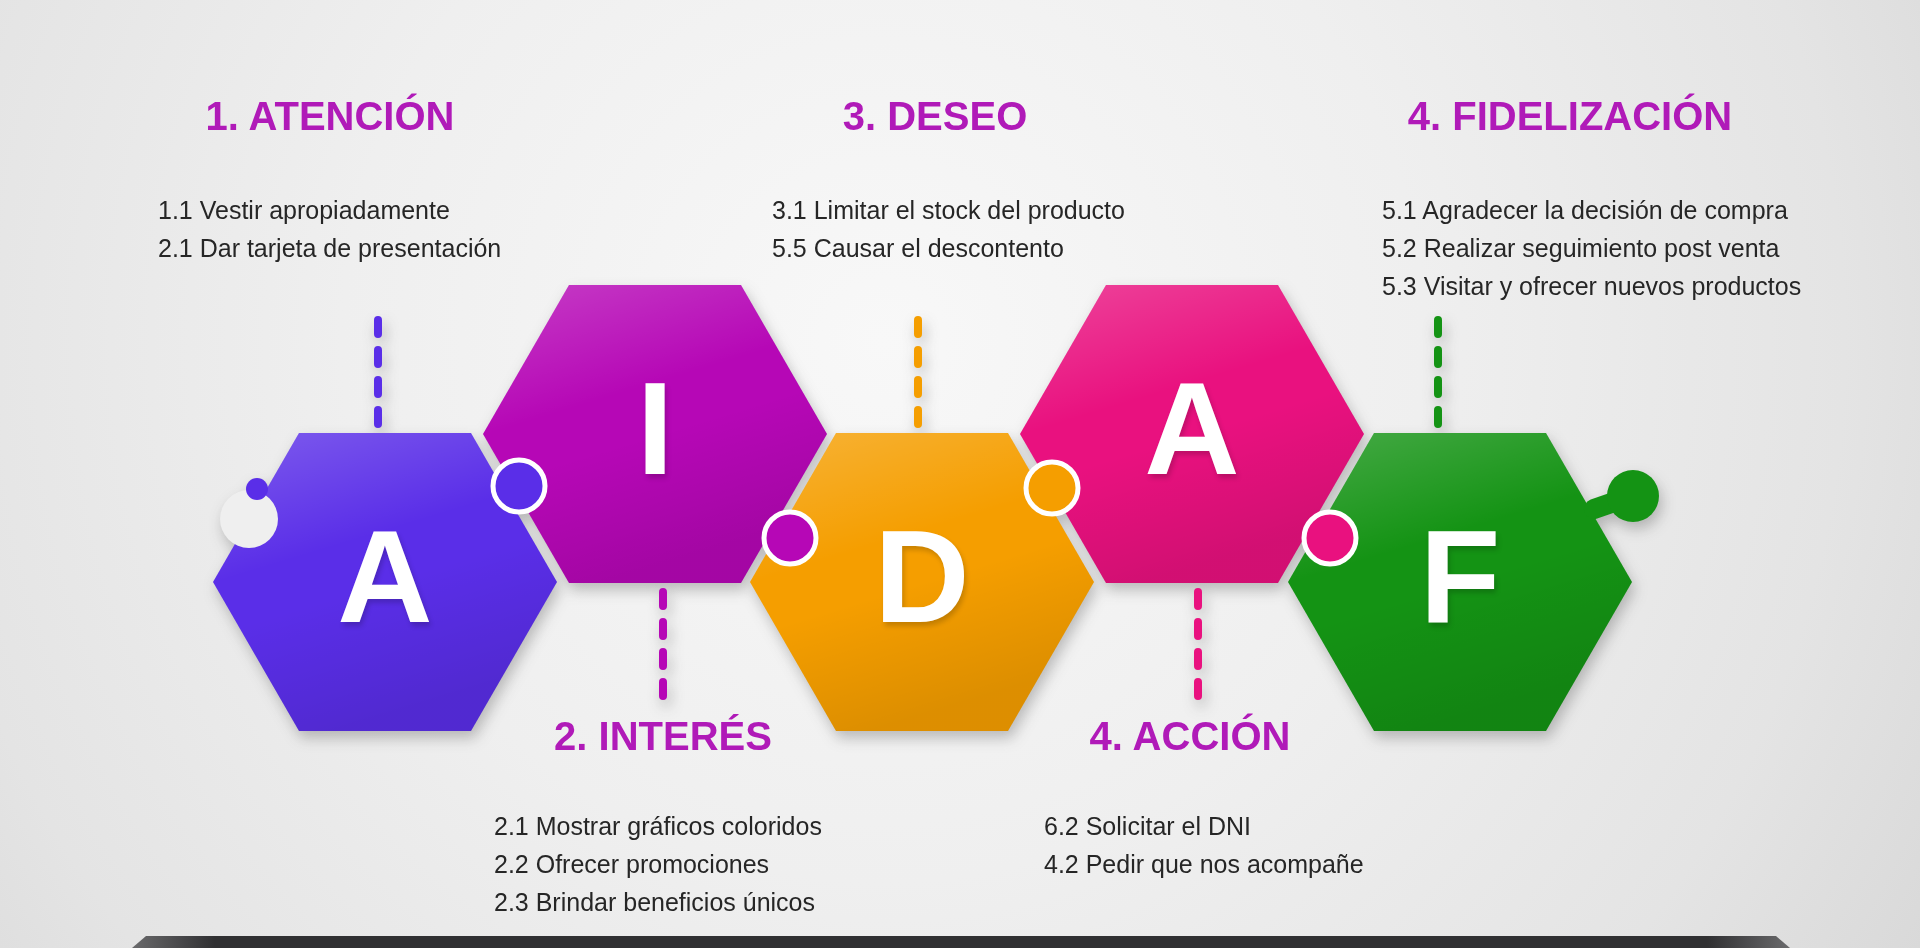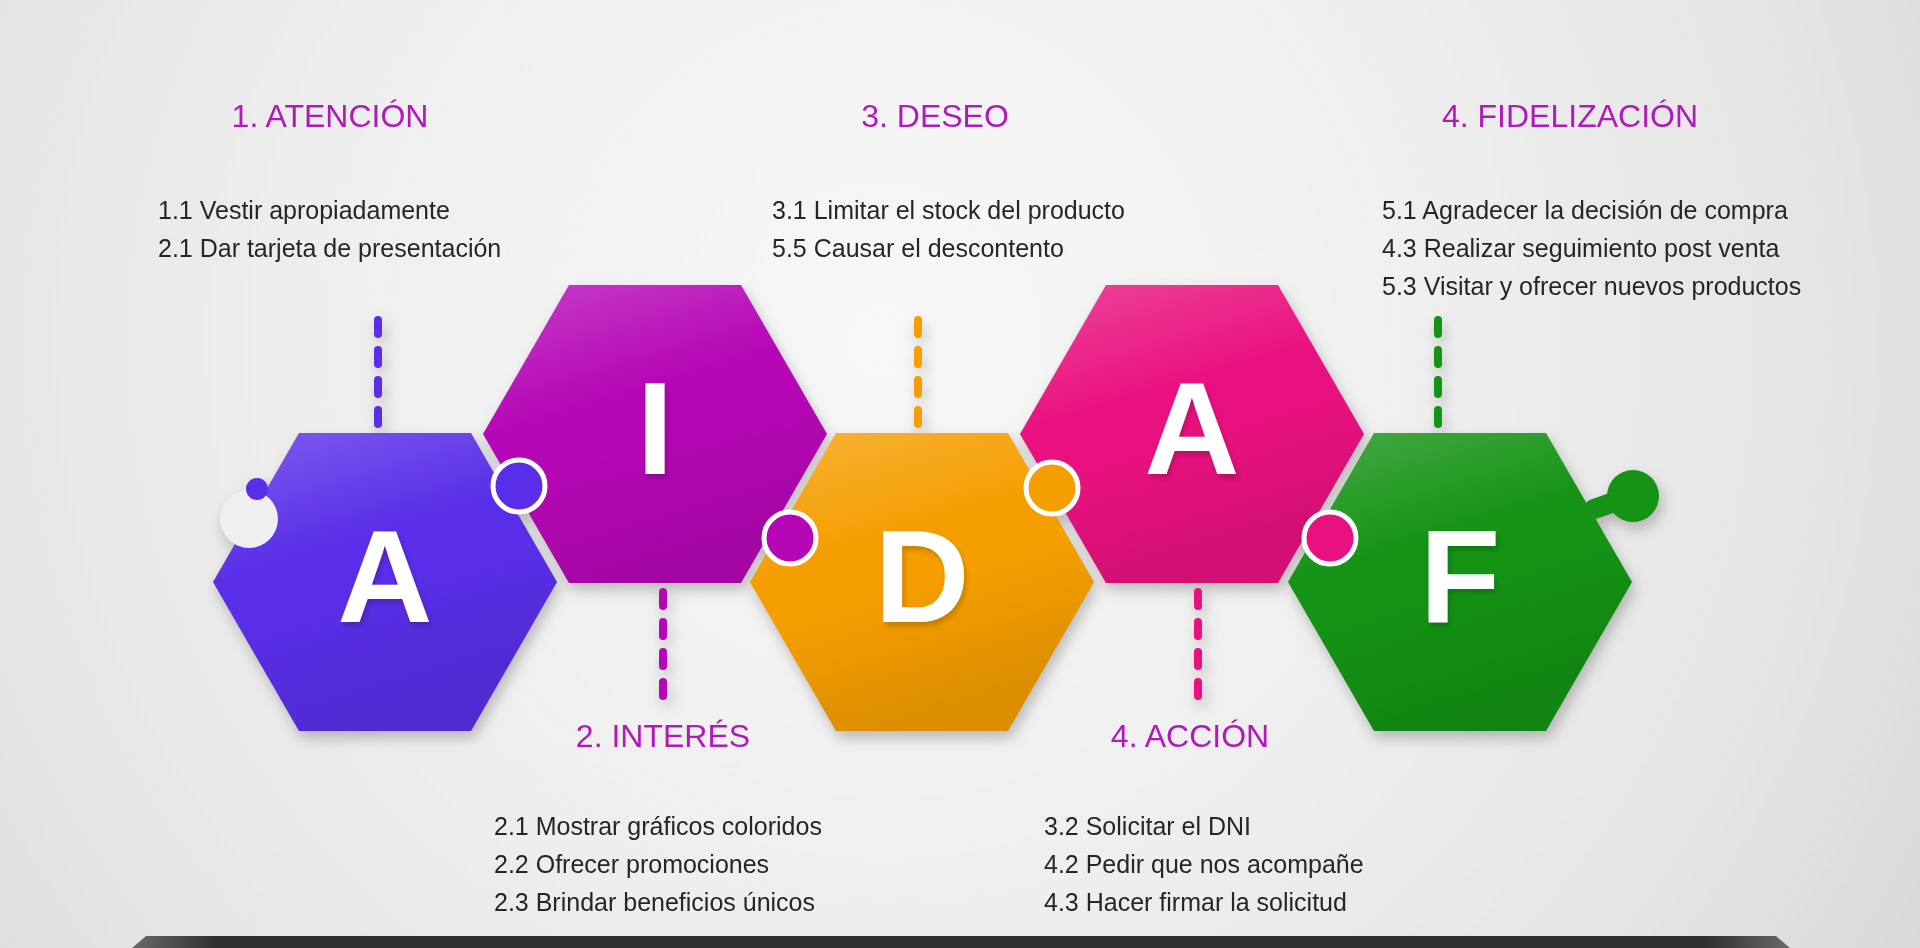--- a/index.html
+++ b/index.html
@@ -4,21 +4,21 @@
 <style>
   html,body{margin:0;padding:0;background:#ddd;}
   .canvas{
     position:relative;width:1920px;height:948px;overflow:hidden;
     background:radial-gradient(circle at 46% 36%, #f8f8f8 0%, #efefef 45%, #e4e4e4 80%, #d9d9d9 100%);
     font-family:"Liberation Sans", sans-serif;
   }
   svg.puzzle{position:absolute;left:0;top:0;filter:drop-shadow(3px 7px 7px rgba(40,40,40,0.28));}
   .sec-heading{
     position:absolute;margin:0;transform:translateX(-50%);
-    font-size:32px;line-height:40px;font-weight:400;color:#b01ab8;white-space:nowrap;
+    font-size:40px;line-height:40px;font-weight:700;color:#b01ab8;white-space:nowrap;
   }
   .h1{left:330px;top:96px}
   .h2{left:663px;top:716px}
   .h3{left:935px;top:96px}
   .h4{left:1190px;top:716px}
   .h5{left:1570px;top:96px}
   .item-block{position:absolute;margin-top:21px;}
   .i1{left:158px;top:170px}
   .i2{left:494px;top:786px}
   .i3{left:772px;top:170px}
@@ -114,24 +114,23 @@
   <div class="item-block i2">
     <div class="item">2.1 Mostrar gráficos coloridos</div>
     <div class="item">2.2 Ofrecer promociones</div>
     <div class="item">2.3 Brindar beneficios únicos</div>
   </div>
   <div class="item-block i3">
     <div class="item">3.1 Limitar el stock del producto</div>
     <div class="item">5.5 Causar el descontento</div>
   </div>
   <div class="item-block i4">
-    <div class="item">3.2 Solicitar el DNI</div>
+    <div class="item">6.2 Solicitar el DNI</div>
     <div class="item">4.2 Pedir que nos acompañe</div>
-    <div class="item">4.3 Hacer firmar la solicitud</div>
   </div>
   <div class="item-block i5">
     <div class="item">5.1 Agradecer la decisión de compra</div>
-    <div class="item">4.3 Realizar seguimiento post venta</div>
+    <div class="item">5.2 Realizar seguimiento post venta</div>
     <div class="item">5.3 Visitar y ofrecer nuevos productos</div>
   </div>
 
   <div class="bottom-bar"></div>
 </div>
 
 </body></html>

